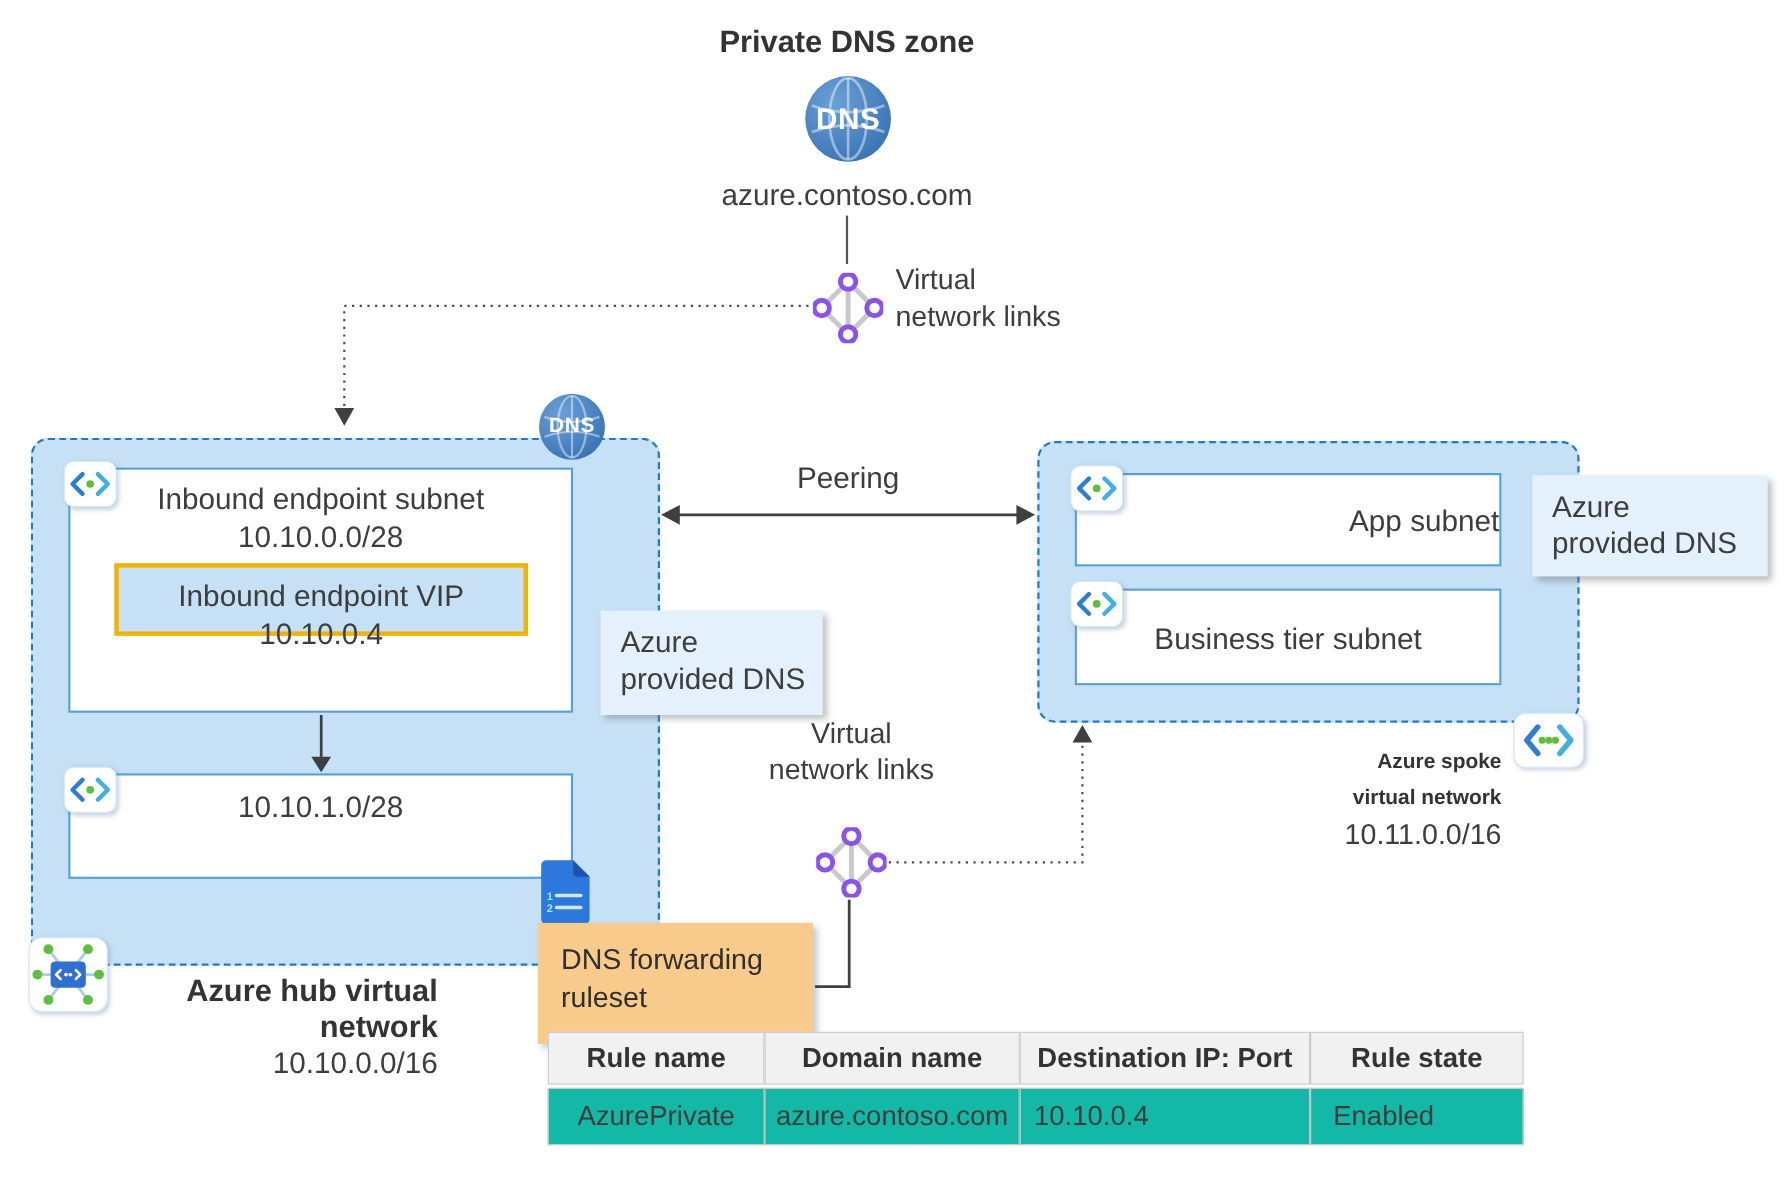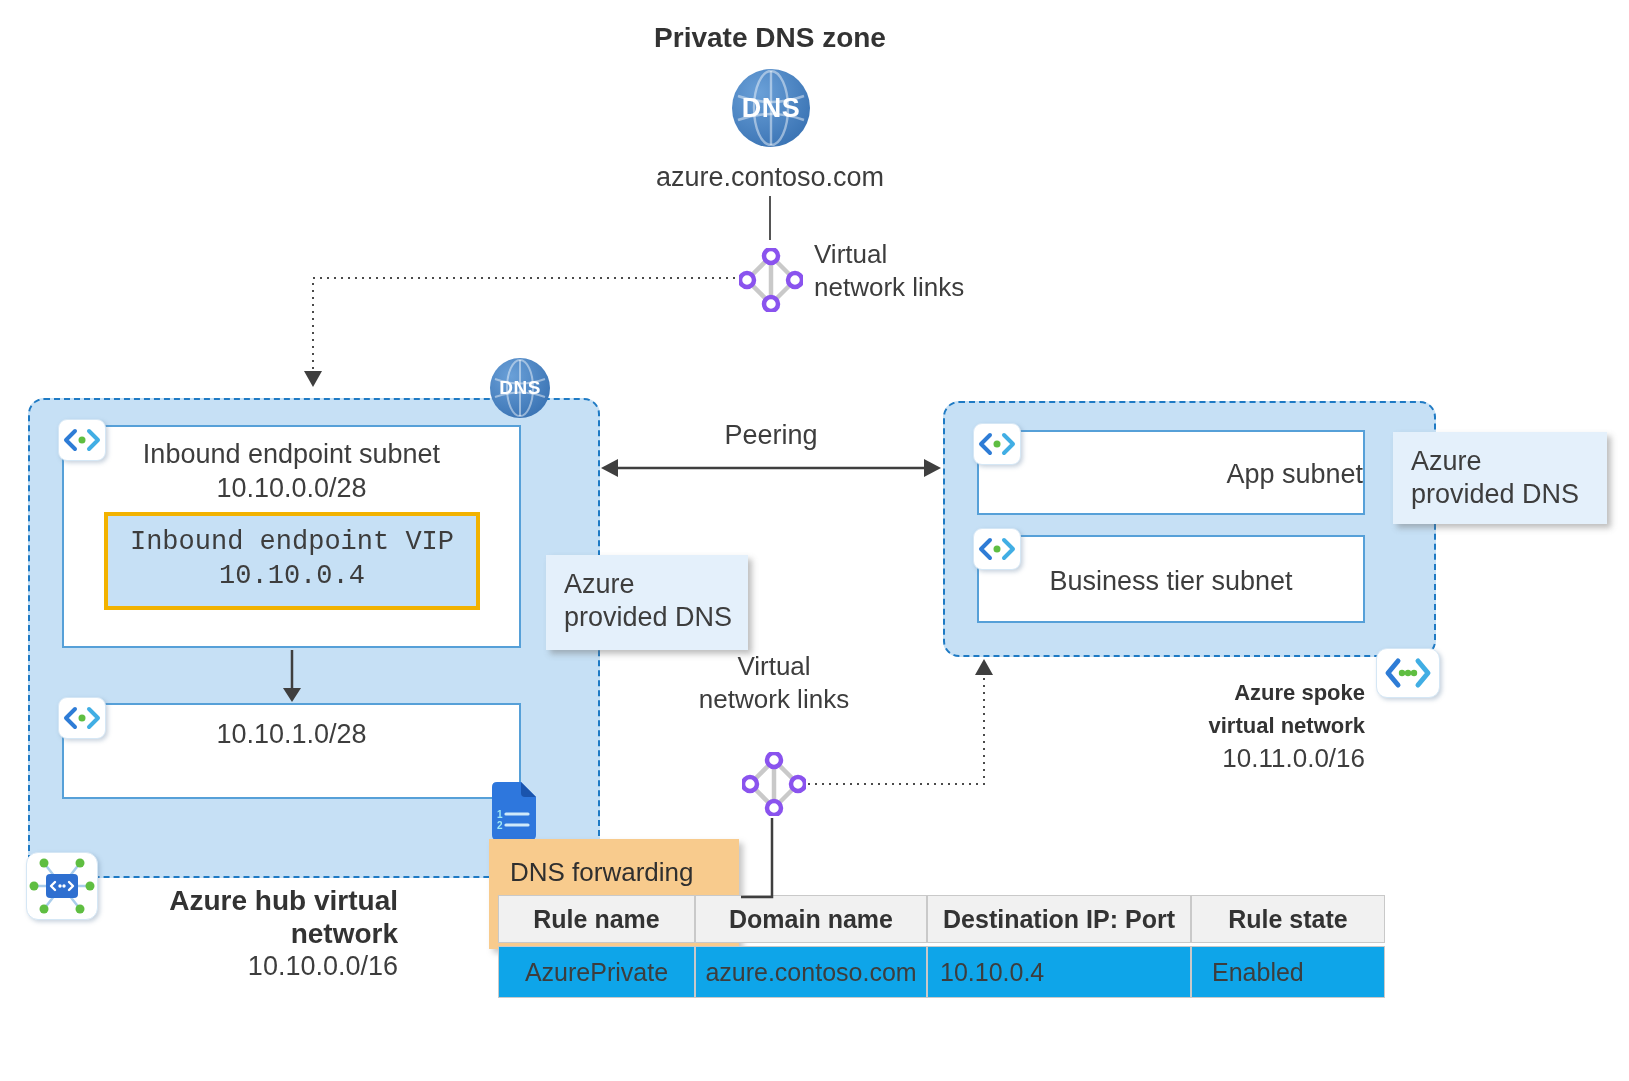--- a/index.html
+++ b/index.html
@@ -26,21 +26,21 @@
   
   .note{background:#e4f0fb;box-shadow:4px 4px 6px rgba(110,110,110,.45);
         font-size:27px;line-height:33px;padding:13px 0 0 18px;box-sizing:border-box;}
   .orange{background:#f8cb8d;box-shadow:4px 4px 6px rgba(110,110,110,.4);
           font-size:26px;line-height:34px;padding:16px 0 0 21px;box-sizing:border-box;color:#2f2f2f;}
   .lines span{display:block;}
   
   table.rules{border-collapse:separate;border-spacing:0 3px;font-size:25px;color:#3d3d3d;}
   table.rules td{border:1px solid #c9c9c9;box-sizing:border-box;}
   table.rules .hd td{background:#f1f1f1;height:48px;font-weight:bold;text-align:center;color:#333;}
-  table.rules .dr td{background:#0ea5e9;height:52px;text-align:center;}
+  table.rules .dr td{background:#14b8a6;height:52px;text-align:center;}
   table.rules .dr td.l1{text-align:left;padding-left:12px;}
   table.rules .dr td.l2{text-align:left;padding-left:20px;}
   svg.overlay{position:absolute;left:0;top:0;pointer-events:none;}
   .vnl-label{font-size:26px;line-height:33px;}
 </style>
 </head>
 <body>
 
 <div id="stage">
 
@@ -93,21 +93,21 @@
     </svg>
     <span class="dnstxt" style="font-size:19px;">DNS</span>
   </div>
 
   <div class="abs snetbox" style="left:62px;top:425px;width:459px;height:223px;">
     <div class="ctr lbl" style="margin-top:10px;">
       <div>Inbound endpoint subnet</div>
       <div>10.10.0.0/28</div>
     </div>
   </div>
-  <div class="abs vipbox" style="left:104px;top:512px;width:376px;height:98px;font-family:Liberation Mono, monospace;">
+  <div class="abs vipbox" style="left:104px;top:512px;width:376px;height:66px;">
     <div class="ctr" style="margin-top:9px;font-size:27px;line-height:34px;">
       <div>Inbound endpoint VIP</div>
       <div>10.10.0.4</div>
     </div>
   </div>
   <div class="abs plate" style="left:58px;top:419px;width:46px;height:40px;">
     <svg width="46" height="40" viewBox="0 0 46 40">
       <polyline points="16,11 7,20 16,29" fill="none" stroke="#2e7cd6" stroke-width="4" stroke-linecap="round" stroke-linejoin="round"></polyline>
       <circle cx="23" cy="20" r="3.5" fill="#5fbe41"></circle>
       <polyline points="30,11 39,20 30,29" fill="none" stroke="#41aee4" stroke-width="4" stroke-linecap="round" stroke-linejoin="round"></polyline>
@@ -199,21 +199,21 @@
   <div class="abs plate" style="left:1376px;top:648px;width:62px;height:48px;border-radius:11px;">
     <svg width="62" height="48" viewBox="0 0 62 48">
       <polyline points="21,12 11,24 21,36" fill="none" stroke="#2e7cd6" stroke-width="5" stroke-linecap="round" stroke-linejoin="round"></polyline>
       <polyline points="41,12 51,24 41,36" fill="none" stroke="#41aee4" stroke-width="5" stroke-linecap="round" stroke-linejoin="round"></polyline>
       <circle cx="25" cy="24" r="3.2" fill="#5fbe41"></circle>
       <circle cx="31" cy="24" r="3.2" fill="#5fbe41"></circle>
       <circle cx="37" cy="24" r="3.2" fill="#5fbe41"></circle>
     </svg>
   </div>
   <div class="abs" style="left:1145px;top:676px;width:220px;text-align:right;">
-    <div class="bold lines" style="font-size:22px;line-height:33px;">
+    <div class="bold lines" style="font-size:19px;line-height:33px;">
       <span>Azure spoke</span>
       <span>virtual network</span>
     </div>
     <div style="font-size:26px;line-height:33px;">10.11.0.0/16</div>
   </div>
 
   <div class="abs ctr vnl-label lines" style="left:664px;top:650px;width:220px;">
     <span>Virtual</span>
     <span>network links</span>
   </div>
@@ -241,21 +241,21 @@
       <line x1="17" y1="46" x2="39" y2="46"></line>
     </g>
     <text x="8" y="39" font-size="10" font-weight="bold" fill="#9fe8f5" font-family="Liberation Sans, sans-serif">1</text>
     <text x="8" y="50" font-size="10" font-weight="bold" fill="#9fe8f5" font-family="Liberation Sans, sans-serif">2</text>
   </svg>
   <div class="abs orange lines" style="left:489px;top:839px;width:250px;height:110px;">
     <span>DNS forwarding</span>
     <span>ruleset</span>
   </div>
 
-  <table class="rules abs" style="left:470px;top:892px;padding-left:28px;">
+  <table class="rules abs" style="left:470px;top:935px;padding-left:28px;">
     <tbody>
         <tr class="hd">
       <td style="width:197px;">Rule name</td>
       <td style="width:232px;">Domain name</td>
       <td style="width:264px;">Destination IP: Port</td>
       <td style="width:194px;">Rule state</td>
     </tr>
     <tr class="dr">
       <td>AzurePrivate</td>
       <td>azure.contoso.com</td>

